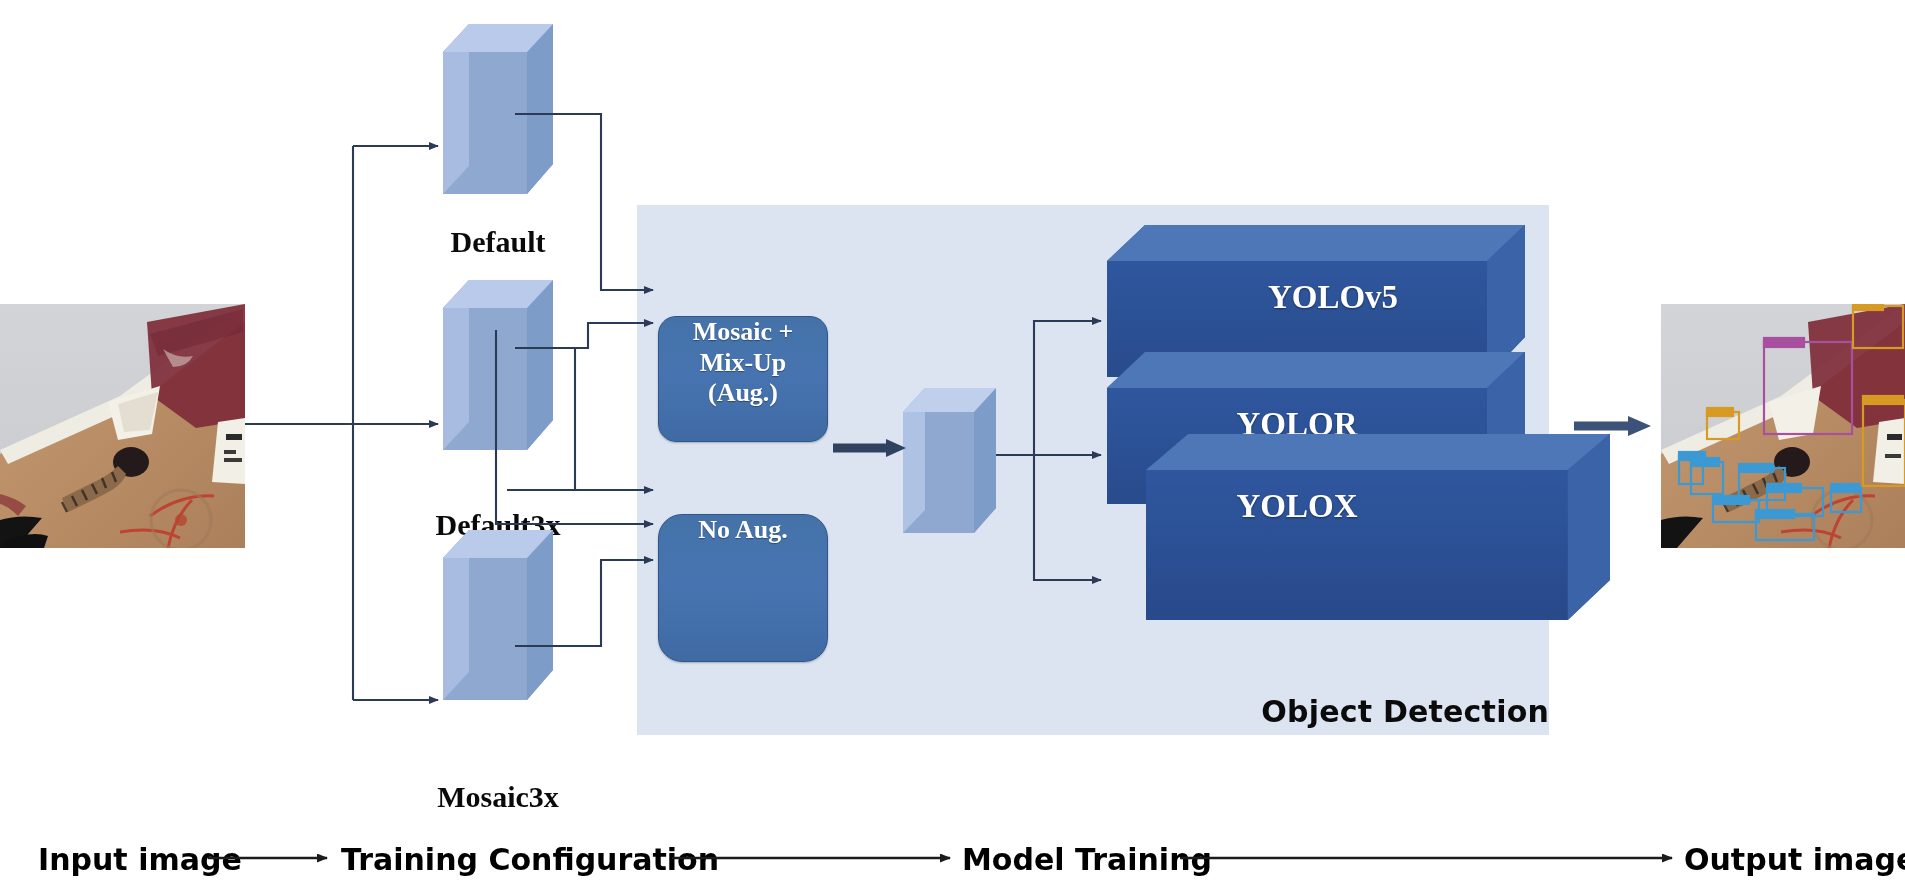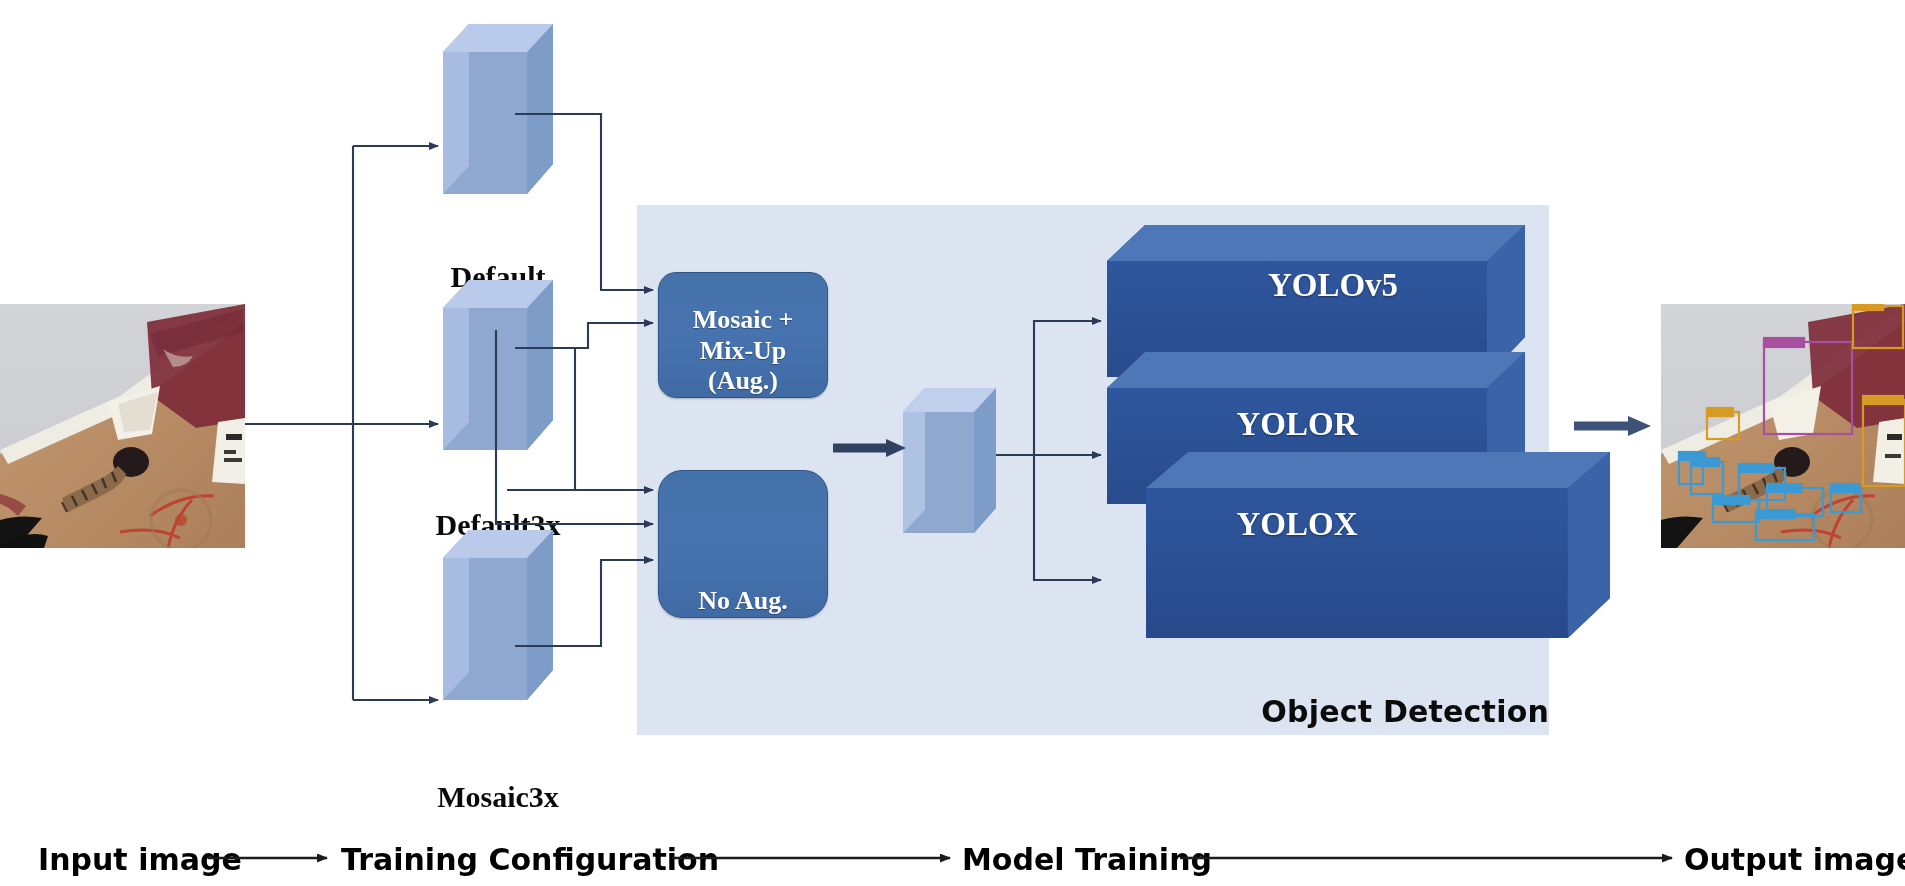--- a/index.html
+++ b/index.html
@@ -29,27 +29,28 @@
   .slab svg { display: block; width: 100%; height: 100%; }
 
   
   .augbox {
     position: absolute;
     background: linear-gradient(180deg,#4472a8 0%, #4774b0 45%, #3f6aa4 100%);
     border: 1px solid #2f5688;
     border-radius: 18px;
     box-shadow: 0 1px 2px rgba(0,0,0,.25);
     display: flex;
-    align-items: flex-end;
+    align-items: flex-start;
     justify-content: center;
     color: #ffffff;
     font-weight: bold;
     text-align: center;
     line-height: 1.18;
     text-shadow: 0 1px 1px rgba(0,0,0,.35);
+    margin-top: 44px;
   }
 
   
   #detect-panel {
     position: absolute;
     background: #dce4f2;
   }
   #detect-label {
     position: absolute;
     font-family: "DejaVu Sans", "Liberation Sans", sans-serif;
@@ -151,21 +152,21 @@
   </div>
 
   <div class="slab" style="left:443px; top:24px; width:110px; height:170px;">
     <svg viewBox="0 0 110 170" preserveAspectRatio="none">
       <polygon points="0,28 26,0 110,0 110,140 84,170 0,170" fill="#8fa8d0"></polygon>
       <polygon points="26,0 110,0 110,140 84,170 84,28" fill="#7e9cc8"></polygon>
       <polygon points="0,28 26,0 26,142 0,170" fill="#a7bce0"></polygon>
       <polygon points="0,28 84,28 110,0 26,0" fill="#b9caea"></polygon>
     </svg>
   </div>
-  <div class="cfg-label" style="left:443px; top:225px; width:110px; text-align:center;margin-top:35px;">Default</div>
+  <div class="cfg-label" style="left:443px; top:225px; width:110px; text-align:center;">Default</div>
 
   <div class="slab" style="left:443px; top:280px; width:110px; height:170px;">
     <svg viewBox="0 0 110 170" preserveAspectRatio="none">
       <polygon points="0,28 26,0 110,0 110,140 84,170 0,170" fill="#8fa8d0"></polygon>
       <polygon points="26,0 110,0 110,140 84,170 84,28" fill="#7e9cc8"></polygon>
       <polygon points="0,28 26,0 26,142 0,170" fill="#a7bce0"></polygon>
       <polygon points="0,28 84,28 110,0 26,0" fill="#b9caea"></polygon>
     </svg>
   </div>
   <div class="cfg-label" style="left:423px; top:508px; width:150px; text-align:center;">Default3x</div>
@@ -209,40 +210,40 @@
         <linearGradient id="mfront1" x1="0" y1="0" x2="0" y2="1">
           <stop offset="0" stop-color="#2f579e"></stop>
             <stop offset="1" stop-color="#284b8c"></stop>
         </linearGradient>
       </defs>
       <polygon points="0,36 38,0 418,0 418,112 380,152 0,152" fill="#2f579e"></polygon>
       <polygon points="0,36 380,36 380,152 0,152" fill="url(#mfront1)"></polygon>
       <polygon points="0,36 38,0 418,0 380,36" fill="#4d77b6"></polygon>
       <polygon points="380,36 418,0 418,112 380,152" fill="#3a63a8"></polygon>
     </svg>
-    <div class="mb-label" style="left:0; top:42px; width:452px; text-align:center; font-size:33px;">YOLOv5</div>
+    <div class="mb-label" style="left:0; top:54px; width:452px; text-align:center; font-size:33px;">YOLOv5</div>
   </div>
 
   <div class="modelbox" style="left:1107px; top:352px; width:418px; height:152px;">
     <svg viewBox="0 0 418 152" preserveAspectRatio="none">
       <defs>
         <linearGradient id="mfront2" x1="0" y1="0" x2="0" y2="1">
           <stop offset="0" stop-color="#2f579e"></stop>
             <stop offset="1" stop-color="#284b8c"></stop>
         </linearGradient>
       </defs>
       <polygon points="0,36 38,0 418,0 418,112 380,152 0,152" fill="#2f579e"></polygon>
       <polygon points="0,36 380,36 380,152 0,152" fill="url(#mfront2)"></polygon>
       <polygon points="0,36 38,0 418,0 380,36" fill="#4d77b6"></polygon>
       <polygon points="380,36 418,0 418,112 380,152" fill="#3a63a8"></polygon>
     </svg>
     <div class="mb-label" style="left:0; top:54px; width:380px; text-align:center; font-size:33px;">YOLOR</div>
   </div>
 
-  <div class="modelbox" style="left:1107px; top:452px; width:464px; height:186px;padding-left:39px;">
+  <div class="modelbox" style="left:1107px; top:434px; width:464px; height:186px;padding-left:39px;">
     <svg viewBox="0 0 418 186" preserveAspectRatio="none">
       <defs>
         <linearGradient id="mfront3" x1="0" y1="0" x2="0" y2="1">
           <stop offset="0" stop-color="#2f579e"></stop>
             <stop offset="1" stop-color="#28498a"></stop>
         </linearGradient>
       </defs>
       <polygon points="0,36 38,0 418,0 418,146 380,186 0,186" fill="#2f579e"></polygon>
       <polygon points="0,36 380,36 380,186 0,186" fill="url(#mfront3)"></polygon>
       <polygon points="0,36 38,0 418,0 380,36" fill="#4d77b6"></polygon>

